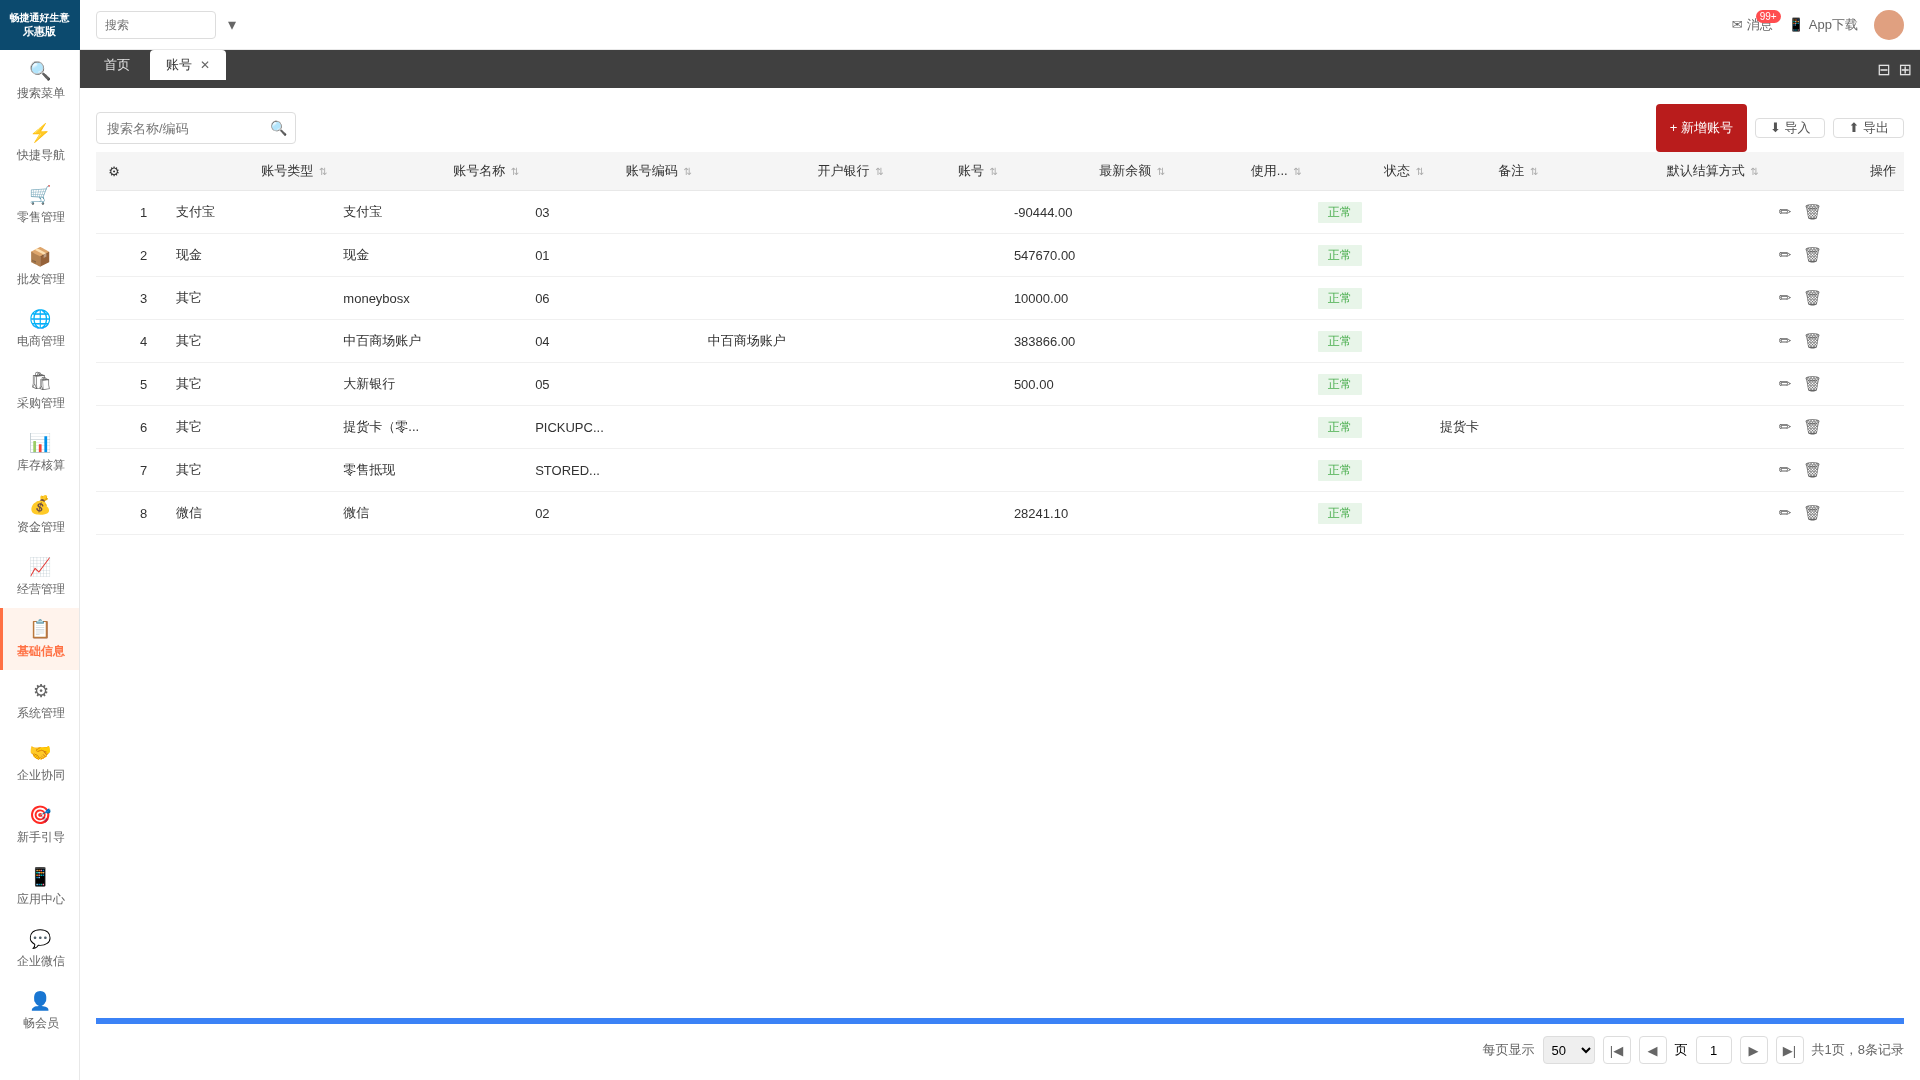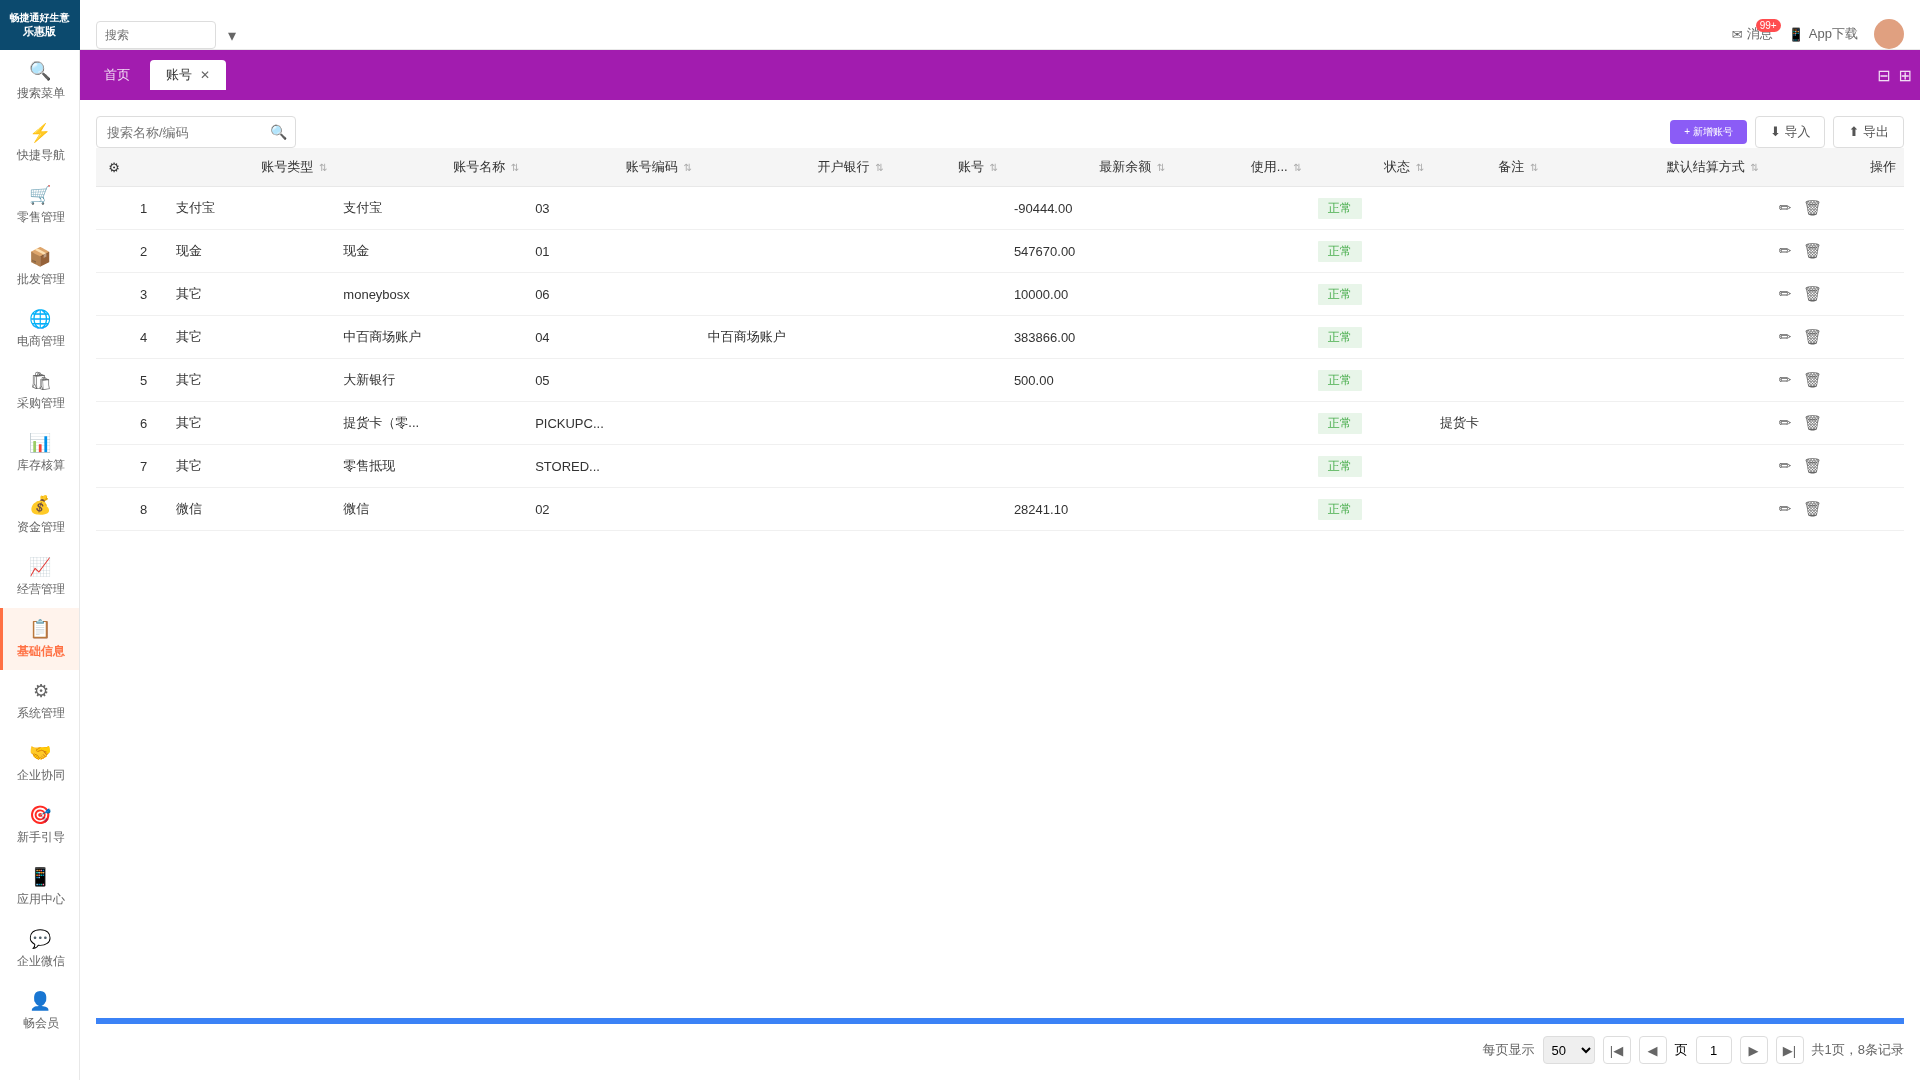--- a/index.html
+++ b/index.html
@@ -49,21 +49,21 @@
       display: flex;
       flex-direction: column;
       overflow: hidden;
     }
 
     
     .top-header {
       height: 50px;
       background: #fff;
       display: flex;
-      align-items: flex-end;
+      align-items: center;
       justify-content: space-between;
       padding: 0 16px;
       border-bottom: 1px solid #e8e8e8;
       z-index: 99;
     }
     .top-header-left { display: flex; align-items: center; gap: 12px; }
     .search-box-top {
       width: 120px;
       height: 28px;
       border: 1px solid #ddd;
@@ -82,24 +82,23 @@
     .badge {
       position: absolute; top: -6px; right: -8px;
       background: #ff4d4f; color: #fff; font-size: 10px;
       border-radius: 8px; padding: 1px 4px; min-width: 16px; text-align: center;
     }
     .app-download { display: flex; align-items: center; gap: 4px; cursor: pointer; color: #666; font-size: 13px; }
     .avatar { width: 30px; height: 30px; border-radius: 50%; background: #e0a080; cursor: pointer; }
 
     
     .tab-bar {
-      height: 50px;
-      background: #a21caf;
-      display: flex;
-      align-items: center;
+      height: 38px;
+      background: #404040;
+      display: flex;
       padding: 0 8px;
       gap: 4px;
     }
     .tab-item {
       height: 30px;
       padding: 0 16px;
       border-radius: 4px 4px 0 0;
       display: flex;
       align-items: center;
       gap: 6px;
@@ -144,28 +143,28 @@
     .search-input {
       width: 200px; height: 32px;
       border: 1px solid #ddd; border-radius: 4px;
       padding: 0 30px 0 10px; font-size: 13px;
     }
     .search-icon-btn {
       position: absolute; right: 8px; background: none; border: none; cursor: pointer; color: #999; font-size: 14px;
     }
     .toolbar-right { display: flex; align-items: center; gap: 8px; }
     .btn-primary {
-      height: 24px; padding: 0 14px;
-      background: #8b5cf6; color: #fff;
+      height: 48px; padding: 0 14px;
+      background: #b91c1c; color: #fff;
       border: none; border-radius: 4px;
-      cursor: pointer; font-size: 10px;
+      cursor: pointer; font-size: 13px;
       display: flex; align-items: center; gap: 4px;
     }
     .btn-default {
-      height: 32px; padding: 0 14px;
+      height: 20px; padding: 0 14px;
       background: #fff; color: #555;
       border: 1px solid #ddd; border-radius: 4px;
       cursor: pointer; font-size: 13px;
       display: flex; align-items: center; gap: 4px;
     }
 
     
     .table-wrapper { flex: 1; overflow: auto; }
     table { width: 100%; border-collapse: collapse; }
     thead tr { background: #f5f5f5; }

